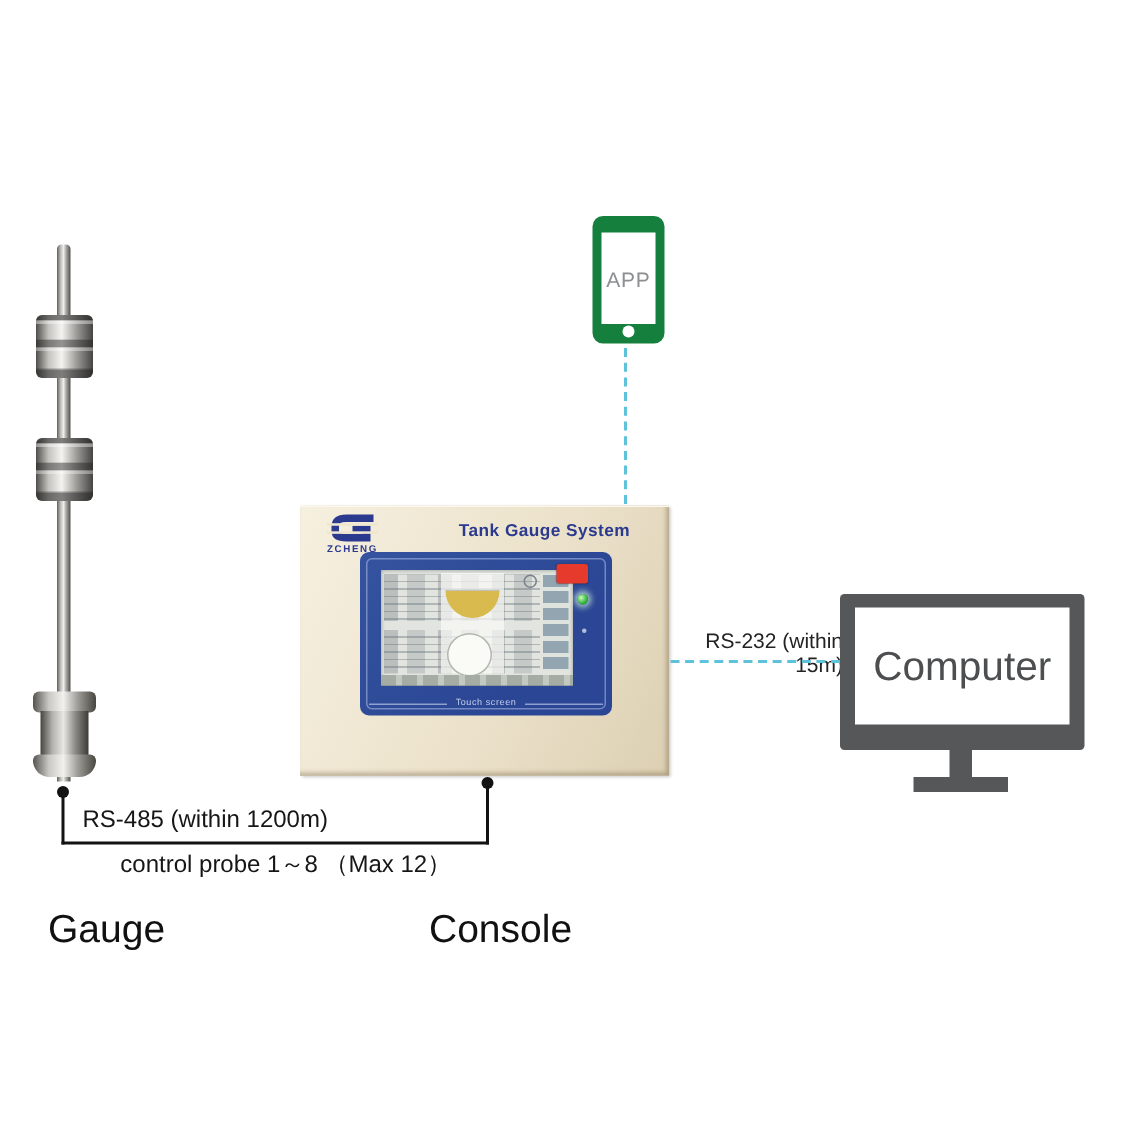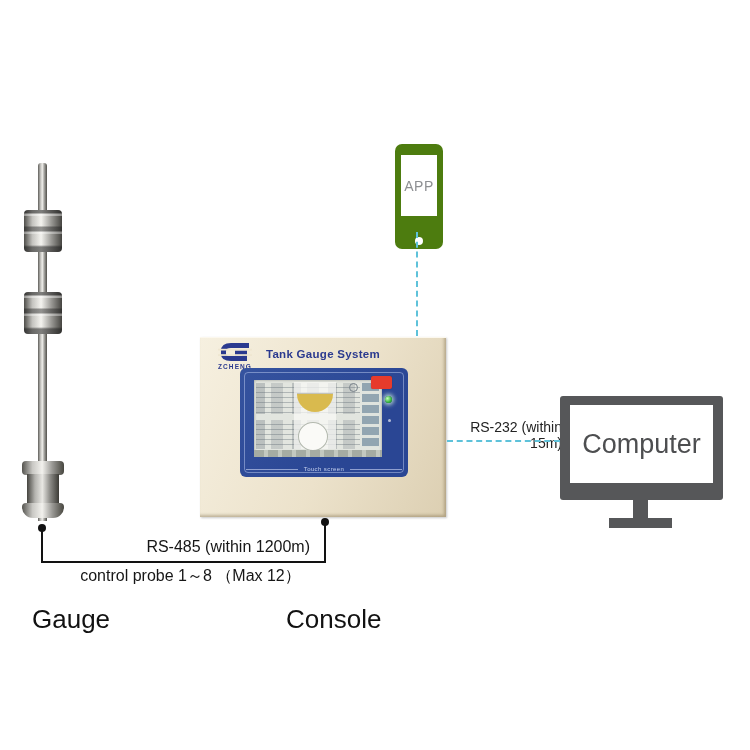--- a/index.html
+++ b/index.html
@@ -24,33 +24,33 @@
   .weight-bot{left:0;top:340px;width:42px;height:15px;border-radius:4px 4px 11px 11px;
        background:linear-gradient(90deg,#55544f,#c9c8c4 25%,#f2f1ed 48%,#9a9995 72%,#47463f);}
 
   
   .dot{width:8px;height:8px;border-radius:50%;background:#121212;}
   .dot-probe{left:38px;top:524px;}
   .dot-console{left:321px;top:518px;}
   .conn-v-left{left:41px;top:530px;width:2px;height:33px;background:#121212;}
   .conn-h{left:41px;top:561px;width:285px;height:2px;background:#121212;}
   .conn-v-right{left:324px;top:524px;width:2px;height:39px;background:#121212;}
-  .rs485-label{left:55px;top:538px;width:255px;text-align:right;font-size:16px;color:#161616;}
+  .rs485-label{left:55px;top:538px;width:255px;text-align:left;font-size:16px;color:#161616;}
   .ctrl-label{left:38px;top:566px;width:305px;text-align:center;font-size:16px;color:#161616;}
 
   
   .console{left:200px;top:337px;width:246px;height:180px;
        background:linear-gradient(115deg,#f6f0e0 0%,#ece2cb 55%,#dccfb2 100%);
        box-shadow:inset 0 1px 0 #fcf8ee,inset -2px -2px 3px rgba(110,92,55,.38),1px 1px 2px rgba(0,0,0,.22);}
   .logo{left:12px;top:5px;width:46px;height:32px;}
   .logo svg{display:block;margin:0 auto;}
   .brand-text{width:46px;text-align:center;font-size:6.5px;font-weight:bold;letter-spacing:1.1px;
        color:#2b3a8f;margin-top:1px;}
   .console-title{left:0;top:11px;width:100%;text-align:center;font-size:11.5px;font-weight:bold;
-       color:#2b3a8f;letter-spacing:.3px;}
+       color:#2b3a8f;letter-spacing:.3px;padding-left:40px;}
   .bezel{left:40px;top:31px;width:168px;height:109px;border-radius:6px;
        background:linear-gradient(135deg,#35539f,#2a4694 70%);}
   .bezel::before{content:"";position:absolute;inset:4px;border:1px solid rgba(205,218,248,.45);
        border-radius:4px;pointer-events:none;}
   .bezel-caption{left:0;bottom:5px;width:100%;display:flex;align-items:center;justify-content:center;gap:6px;}
   .cap-line{width:52px;height:1px;background:rgba(225,234,255,.55);}
   .cap-text{font-size:6px;color:rgba(228,236,255,.8);letter-spacing:.4px;white-space:nowrap;}
   .lcd{left:14px;top:12px;width:128px;height:77px;background:#e2e5df;box-shadow:inset 0 0 3px rgba(0,0,0,.35);}
   .lcd-table{left:2px;width:104px;
        background:
@@ -70,21 +70,21 @@
        background:repeating-linear-gradient(90deg,#a5aca3 0 10px,#c3c9c0 10px 14px);}
   .red-btn{left:117px;top:-4px;width:21px;height:13px;background:#e63b2c;border-radius:2px;
        box-shadow:0 0 1px rgba(0,0,0,.4);z-index:3;}
   .led{left:145px;top:28px;width:7px;height:7px;border-radius:50%;
        background:radial-gradient(circle at 35% 35%,#c2ffb8,#35b33b 60%,#1d8a28);
        box-shadow:0 0 4px 2px rgba(225,255,225,.75);}
   .tinydot{left:148px;top:51px;width:3px;height:3px;border-radius:50%;background:rgba(255,255,255,.65);}
   .company{left:0;top:146px;width:100%;text-align:center;font-size:11px;font-weight:bold;color:#2b3a8f;}
 
   
-  .phone{left:395px;top:144px;width:48px;height:105px;border-radius:7px;background:#4d7c0f;}
+  .phone{left:395px;top:144px;width:48px;height:85px;border-radius:7px;background:#15803d;}
   .phone-screen{left:6px;top:11px;width:36px;height:61px;background:#ffffff;
        display:flex;align-items:center;justify-content:center;}
   .app-text{font-size:14px;color:#8d8f92;letter-spacing:.5px;}
   .home-btn{left:20px;bottom:4px;width:8px;height:8px;border-radius:50%;background:#ffffff;}
   .english-label{left:461px;top:180px;font-size:26px;color:#141414;}
 
   
   .dash-phone{left:416px;top:232px;height:104px;width:0;border-left:2px dashed #5ec2da;}
   .rs232-line{left:447px;top:440px;width:113px;height:0;border-top:2px dashed #5ec2da;}
   .rs232-label{left:438px;top:419px;width:124px;text-align:right;font-size:14px;color:#232323;}

